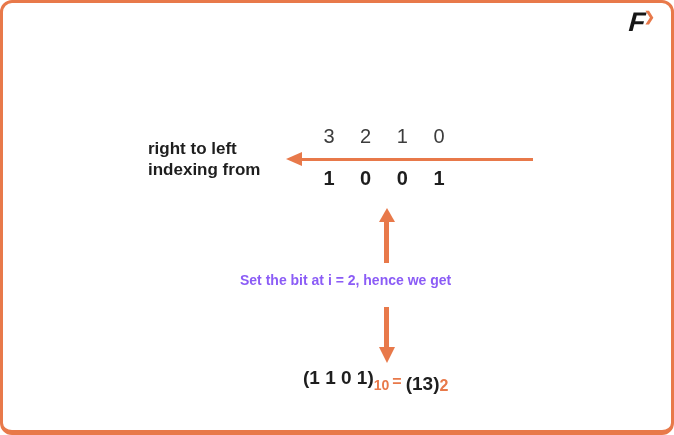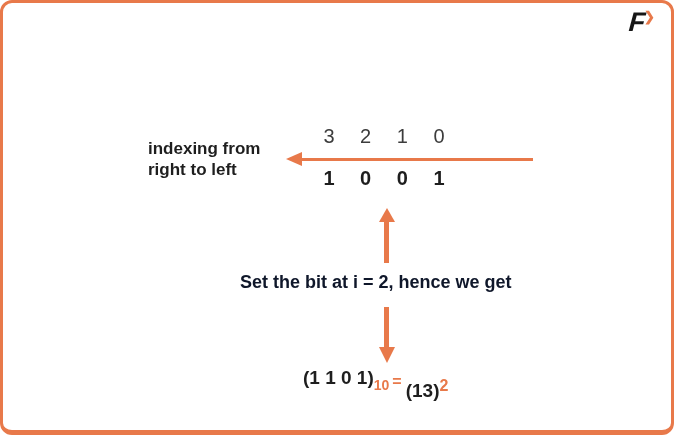--- a/index.html
+++ b/index.html
@@ -156,23 +156,23 @@
   .arrow-up   { left: 375px; top: 205px; }
   .arrow-up .shaft { height: 41px; }
   .arrow-down { left: 375px; top: 304px; }
   .arrow-down .shaft { height: 40px; }
 
   
   .step {
     position: absolute;
     left: 237px;
     top: 269px;
-    font-size: 18px;
-    font-weight: bold;
-    color: #0f172a;
+    font-size: 14px;
+    font-weight: bold;
+    color: #8b5cf6;
     white-space: nowrap;
   }
 
   
   .result {
     position: absolute;
     left: 300px;
     top: 364px;
     font-size: 19px;
     font-weight: bold;
@@ -187,21 +187,21 @@
   }
   .result .eq-mid {
     font-size: 16px;
     position: relative;
     top: 3px;
     color: #E8794A;
     margin: 0 4px 0 3px;
   }
   .result .val-right {
     position: relative;
-    top: 13px;
+    top: 6px;
     margin-top: 32px;
   }
   .result .sub-right {
     font-size: 16px;
     position: relative;
     top: 7px;
     color: #E8794A;
   }
 </style>
 </head>
@@ -209,22 +209,22 @@
 
 <div class="canvas">
 
   <div class="logo">
     <span class="logo-f">F</span>
     <span class="logo-chevron">❯</span>
   </div>
 
 
   <div class="index-label">
+    <div>right to left</div>
     <div>indexing from</div>
-    <div>right to left</div>
   </div>
 
   <div class="digit-row indices-row">
     <span>3</span>
     <span>2</span>
     <span>1</span>
     <span>0</span>
   </div>
 
   <div class="h-arrow"></div>

